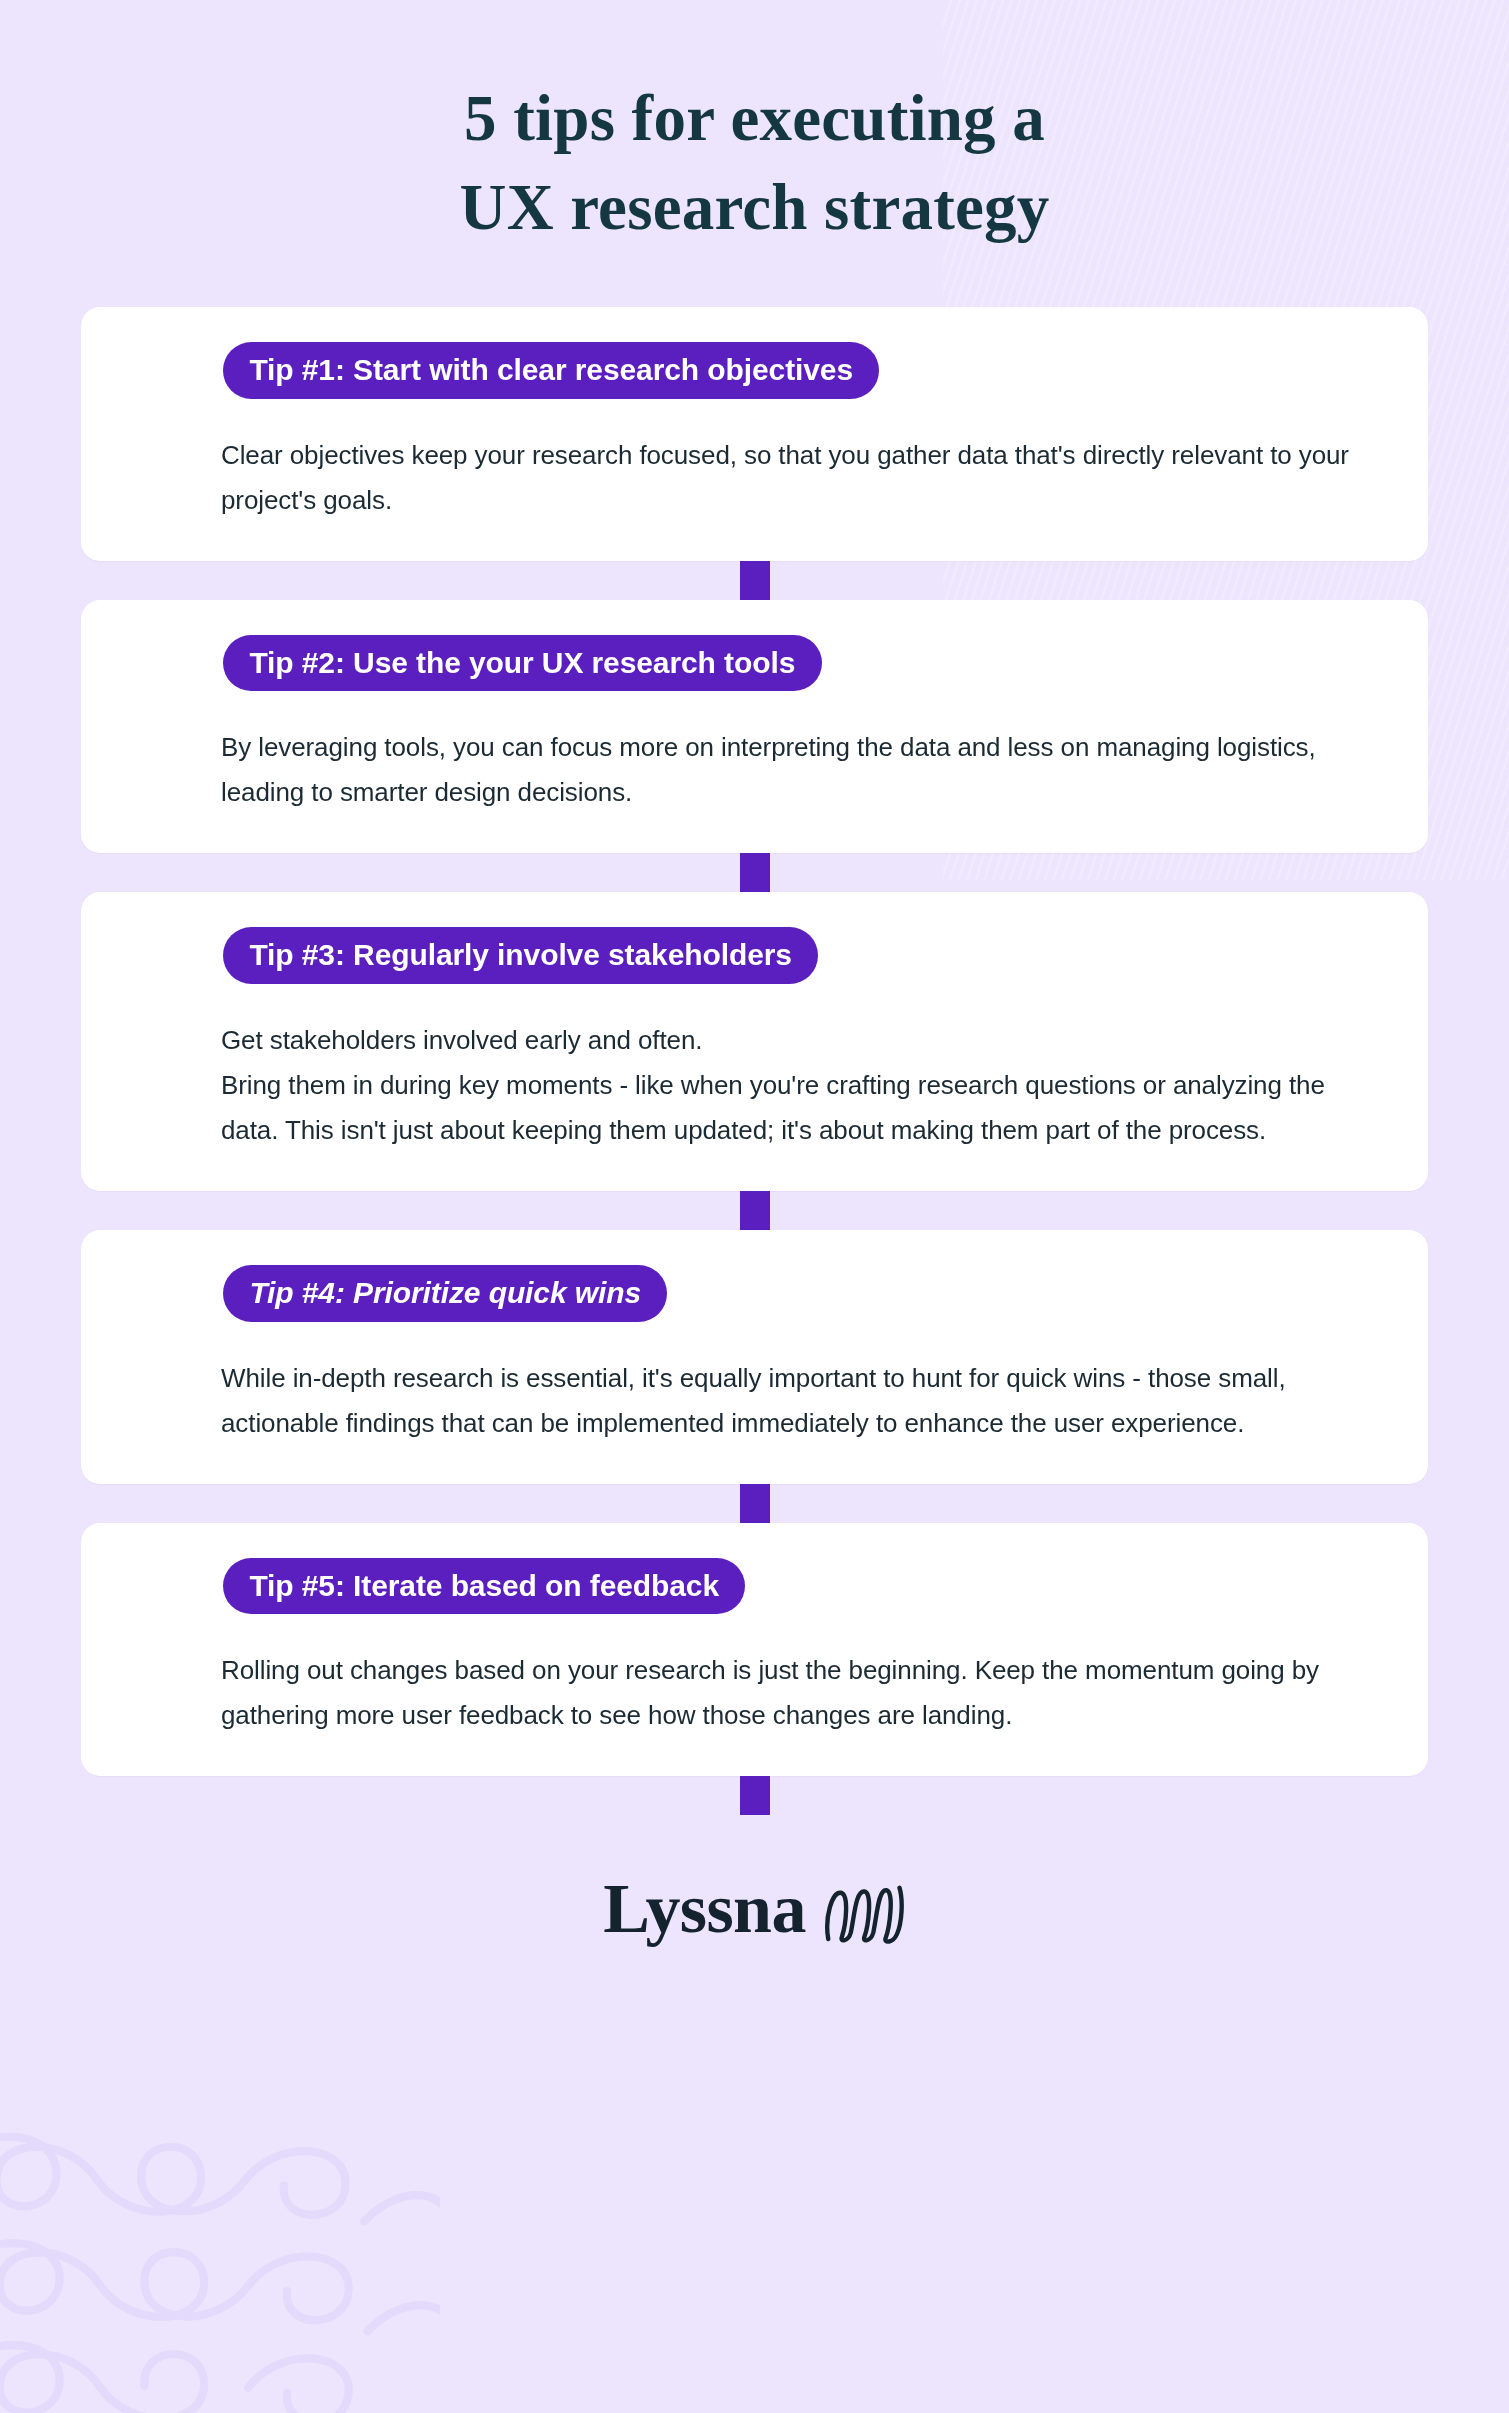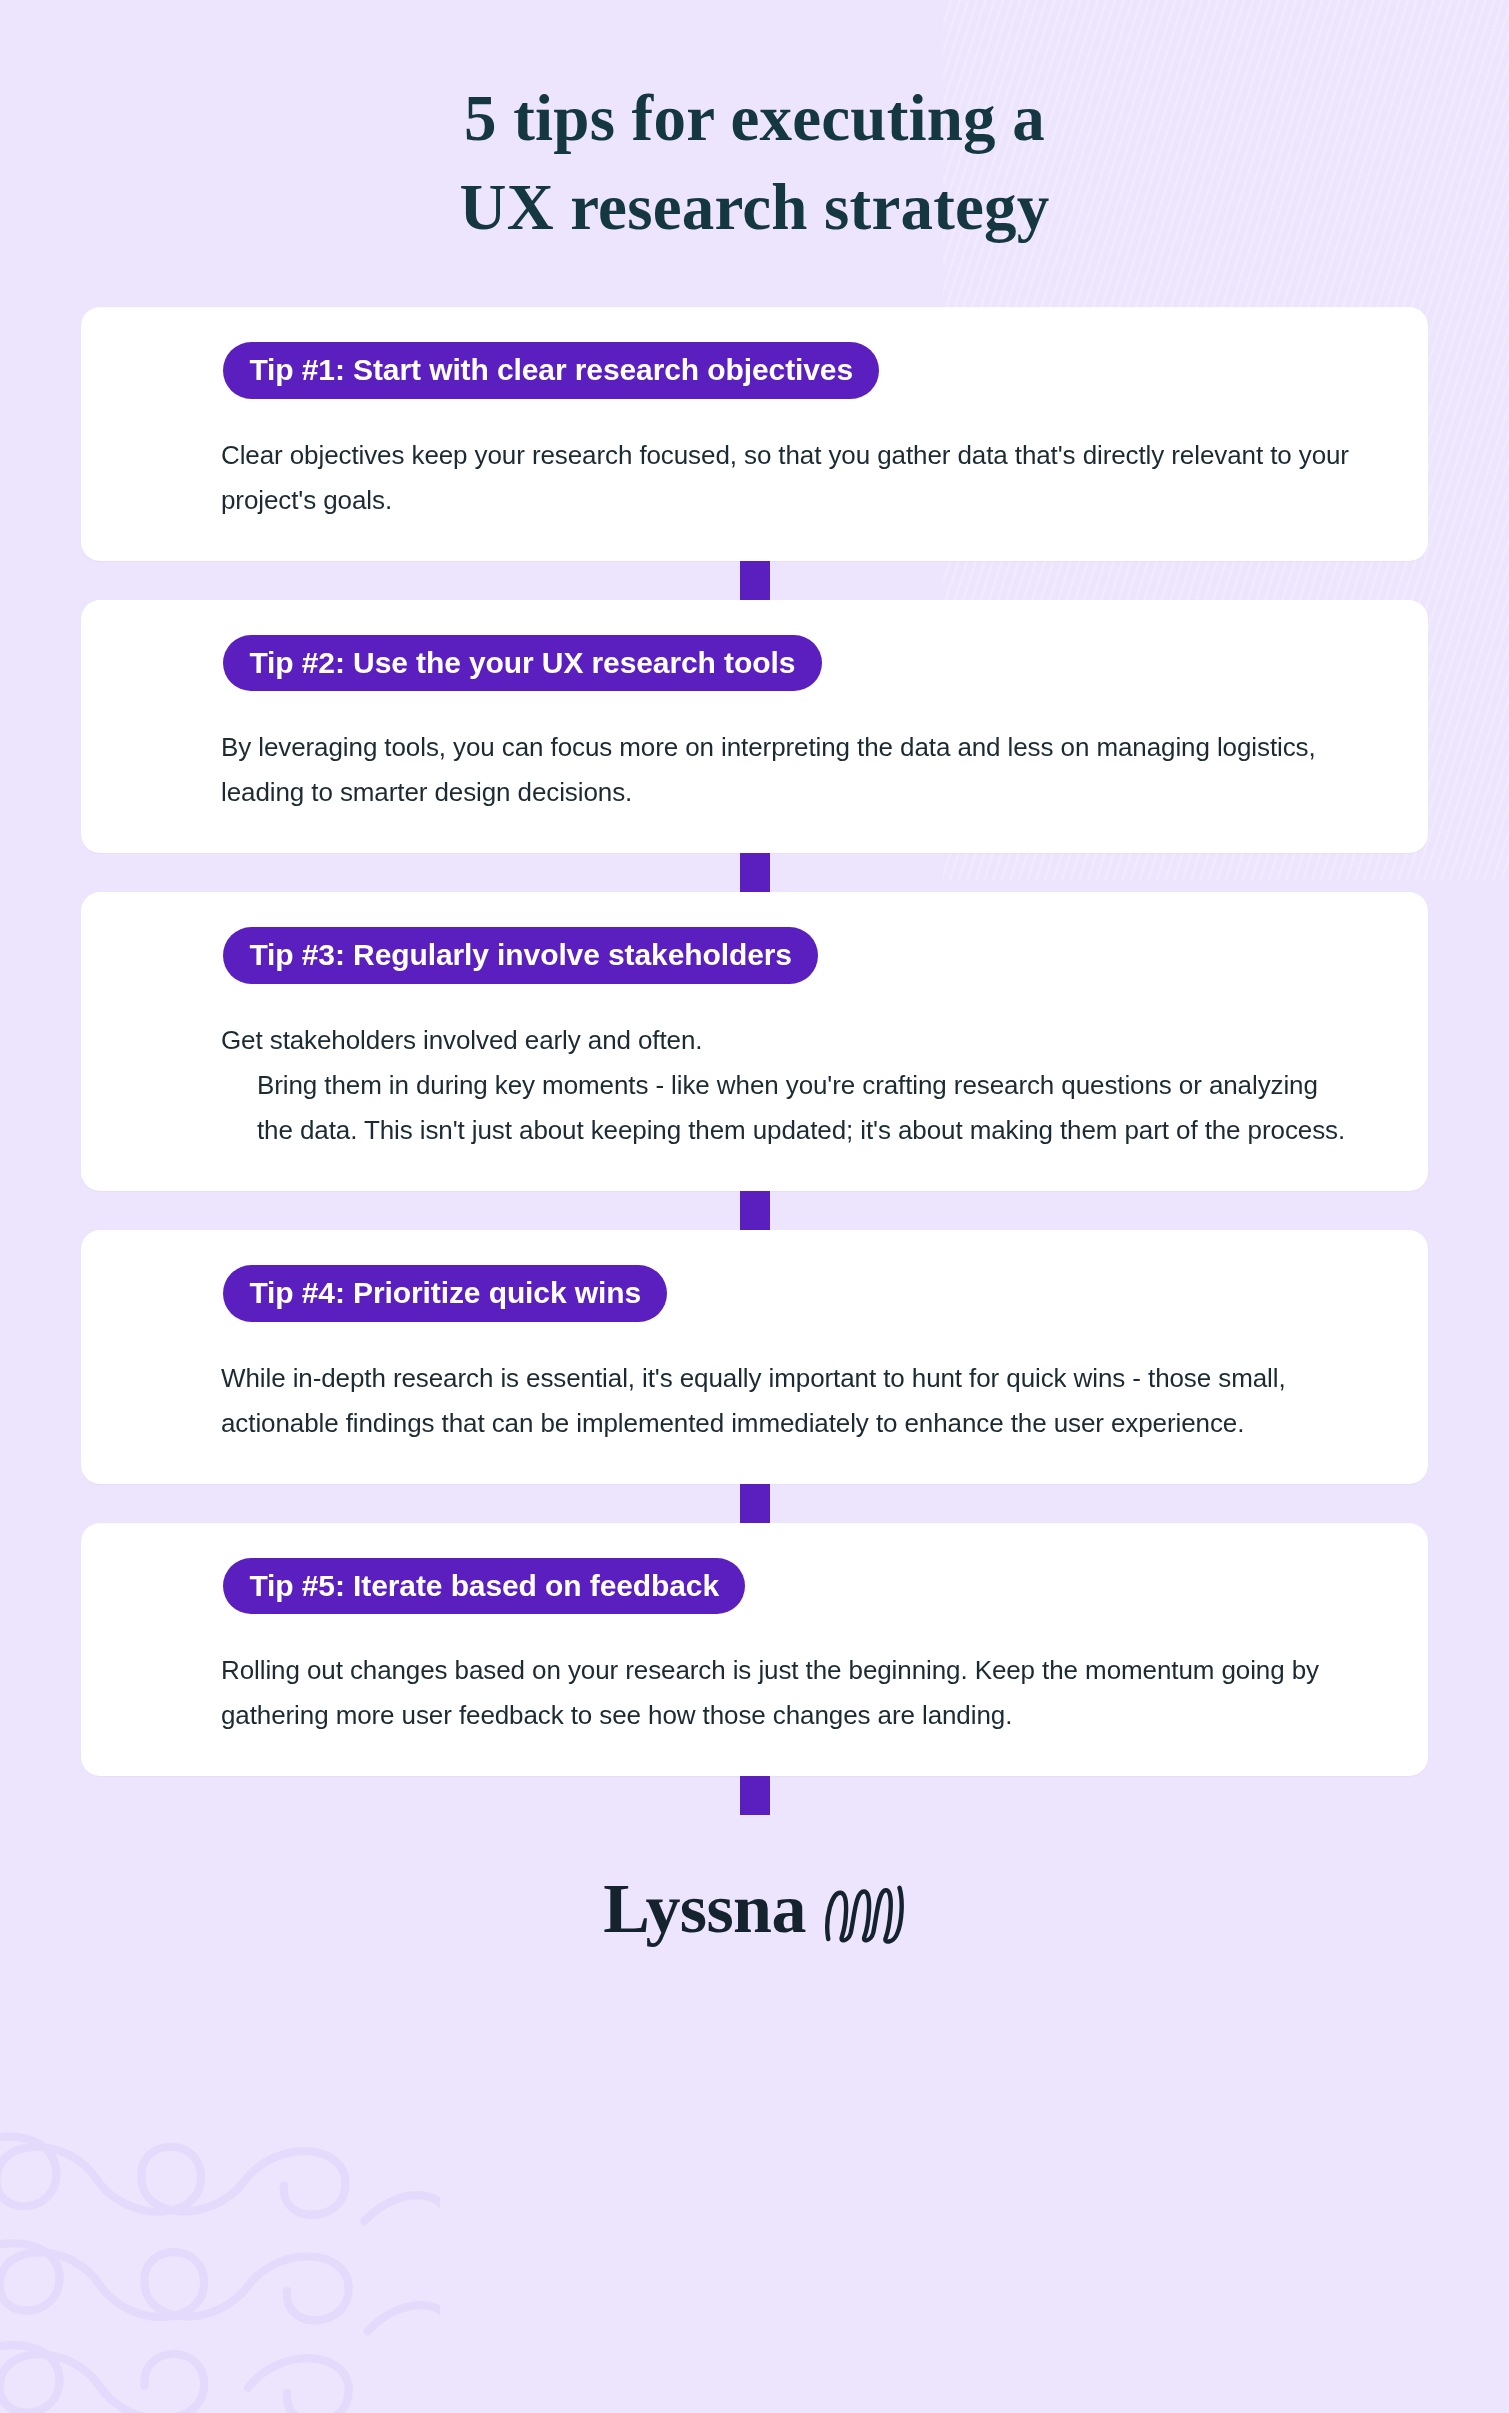--- a/index.html
+++ b/index.html
@@ -94,34 +94,34 @@
     font-size:30px;
     line-height:1.05;
     font-weight:700;
     letter-spacing:-0.1px;
     white-space:nowrap;
   }
 
   .pill-shift-1 { margin-left:84px; }
   .pill-shift-2 { margin-left:84px; }
   .pill-shift-3 { margin-left:84px; }
-  .pill-shift-4 { margin-left:84px; }
+  .pill-shift-4 { margin-left:84px;font-style:italic; }
   .pill-shift-5 { margin-left:84px; }
 
   .body-text {
     margin-top:34px;
     margin-left:82px;
     font-size:26px;
     line-height:45px;
     color:#1B2A33;
     font-weight:400;
     max-width:1233px;
     letter-spacing:-0.1px;
   }
-  .body-text p + p { margin-top:0;margin-left:36px; }
+  .body-text p + p { margin-top:0; }
 
   
   .connector {
     width:30px;
     height:39px;
     background:#5A1FBE;
     margin:0 auto;
     position:relative;
     top:0;
   }

